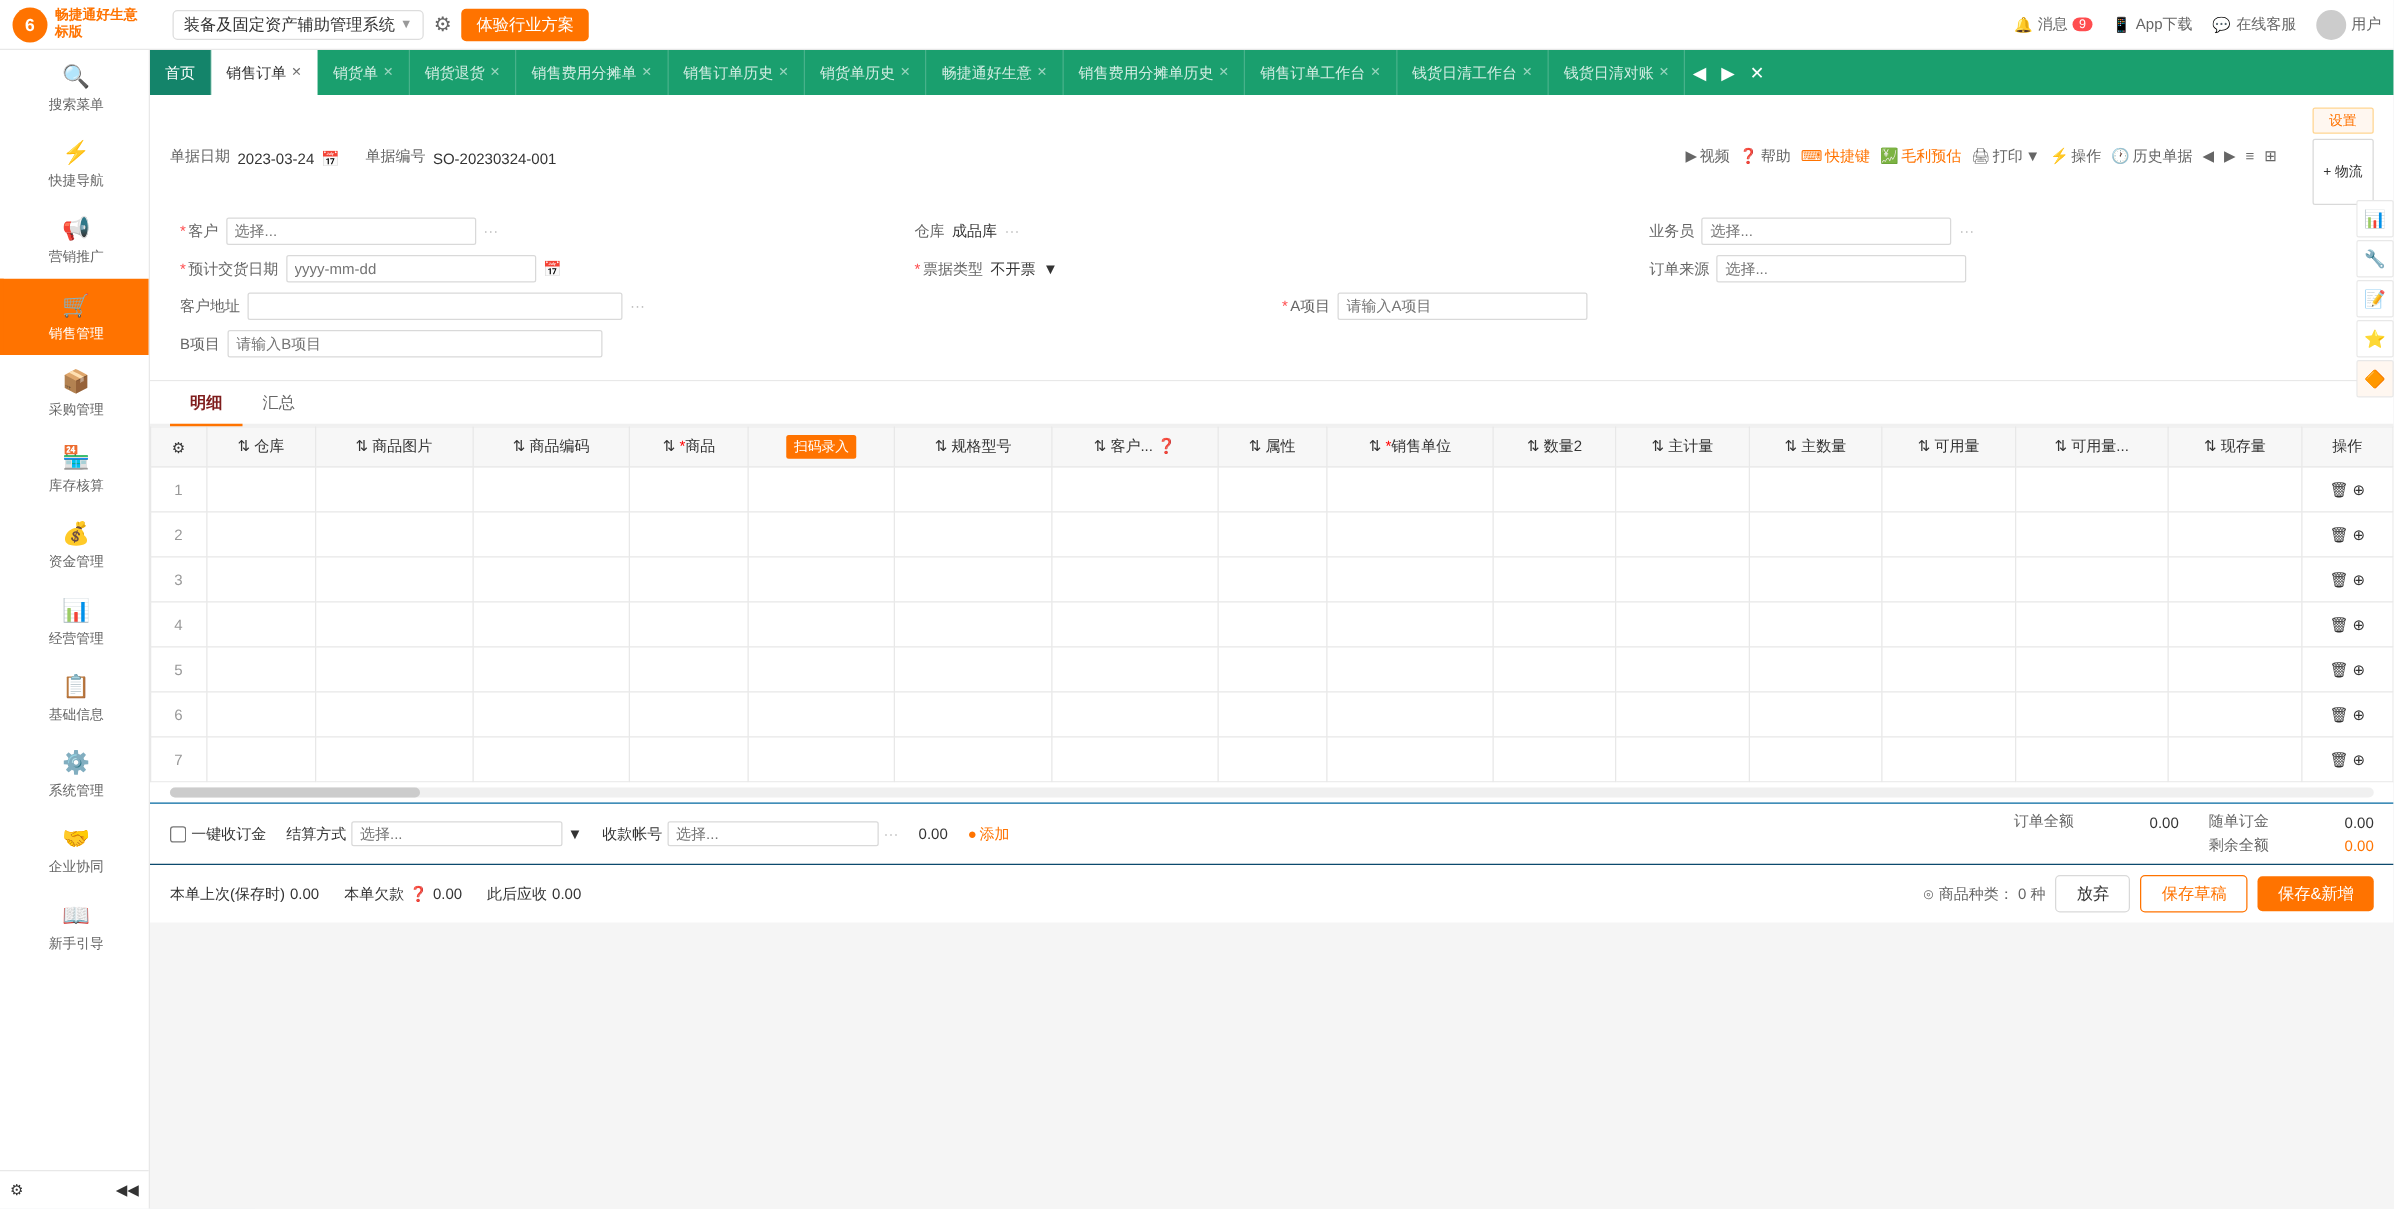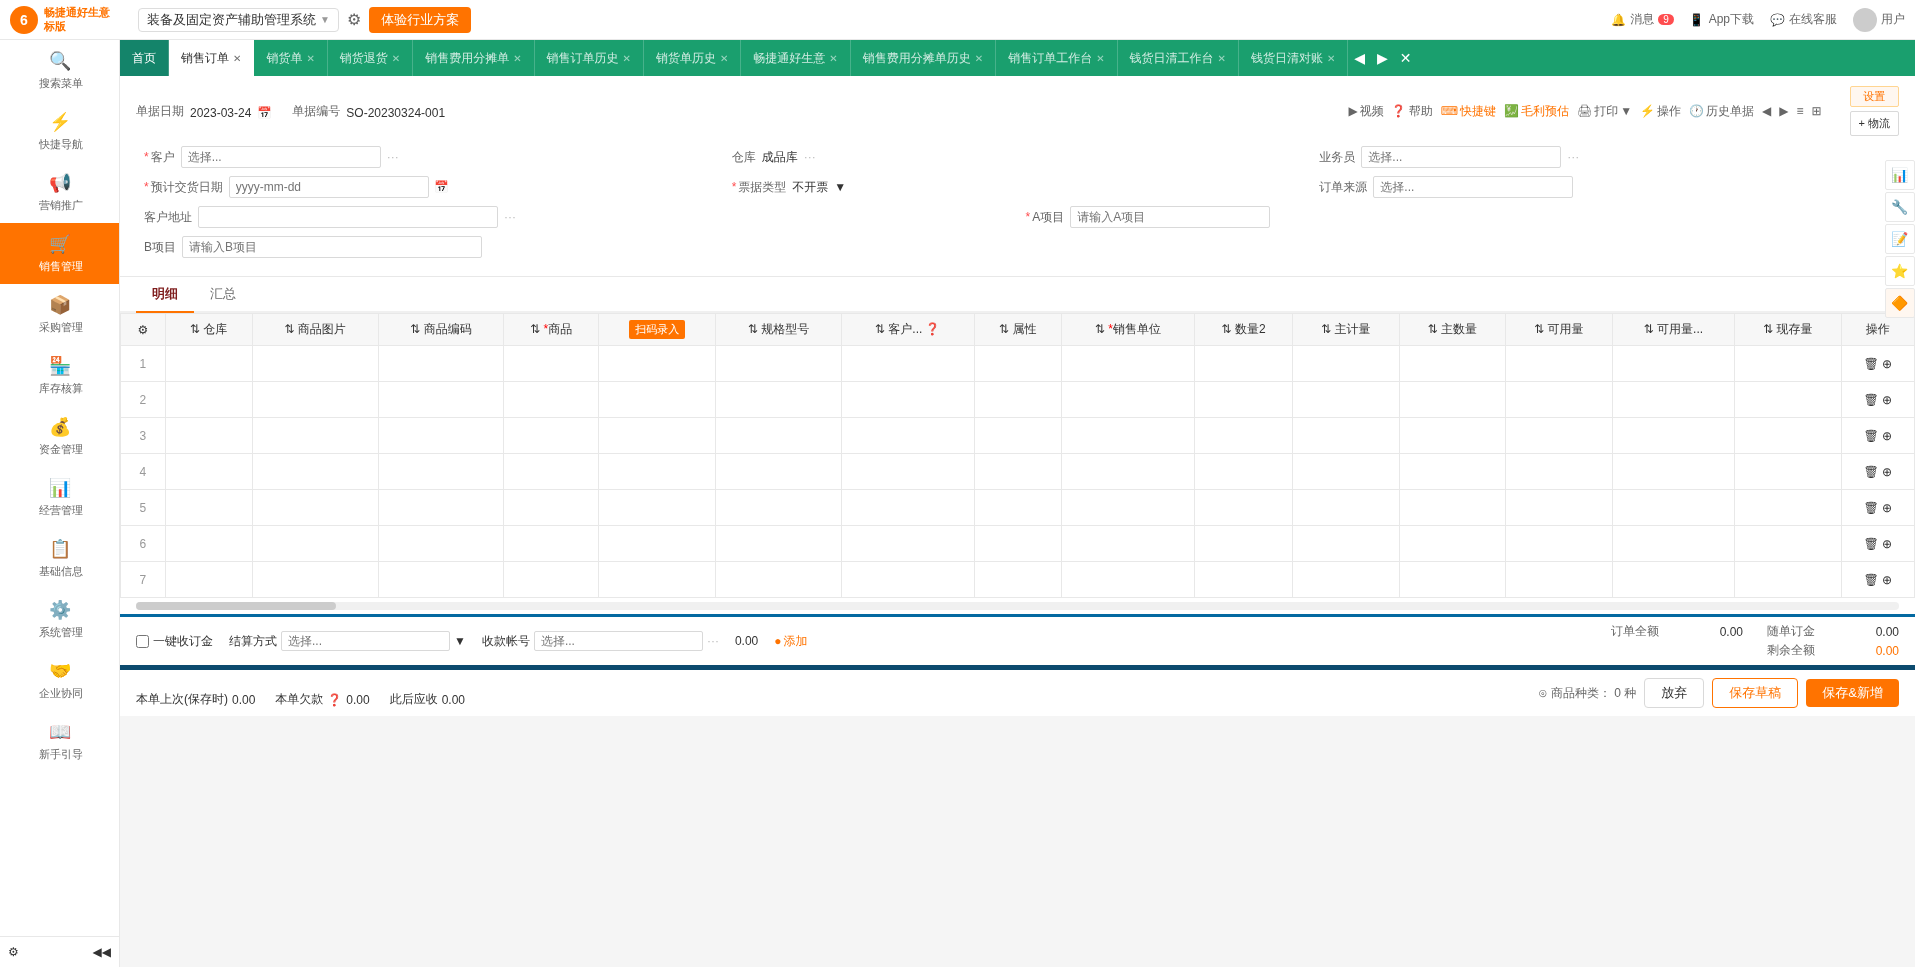--- a/index.html
+++ b/index.html
@@ -72,35 +72,35 @@
     .data-table { width: 100%; border-collapse: collapse; font-size: 12px; }
     .data-table th { background: #f7f7f7; border: 1px solid #e8e8e8; padding: 6px 8px; text-align: center; white-space: nowrap; font-weight: normal; color: #333; }
     .data-table th.sortable { cursor: pointer; }
     .data-table td { border: 1px solid #e8e8e8; padding: 6px 8px; text-align: center; height: 36px; }
     .scan-btn { background: #ff7300; color: #fff; border: none; border-radius: 2px; padding: 2px 6px; font-size: 11px; cursor: pointer; }
     .row-num { color: #999; }
     .subtotal-row td { background: #fff8f0; font-weight: bold; color: #ff7300; }
     .subtotal-row td:first-child { color: #333; }
     
     
-    .bottom-bar { background: #fff; border-top: 3px solid #0369a1; padding: 6px 16px; display: flex; align-items: center; gap: 16px; font-size: 12px; }
+    .bottom-bar { background: #fff; border-top: 1px solid #0369a1; padding: 6px 16px; display: flex; align-items: center; gap: 16px; font-size: 12px; }
     .checkbox-label { display: flex; align-items: center; gap: 4px; cursor: pointer; }
     .bottom-field { display: flex; align-items: center; gap: 4px; }
     .bottom-input { border: 1px solid #d9d9d9; border-radius: 2px; padding: 2px 6px; font-size: 12px; min-width: 80px; }
     .add-btn { color: #ff7300; cursor: pointer; display: flex; align-items: center; gap: 2px; }
     
     
     .summary-area { margin-left: auto; display: flex; flex-direction: column; align-items: flex-end; gap: 2px; font-size: 12px; }
     .summary-row { display: flex; gap: 24px; align-items: center; }
     .summary-label { color: #666; }
     .summary-value { color: #333; min-width: 60px; text-align: right; }
     .summary-value.orange { color: #ff7300; }
     
     
-    .footer-bar { background: #fff; border-top: 5px solid #0c4a6e; padding: 8px 16px; display: flex; align-items: flex-end; gap: 20px; font-size: 12px; }
+    .footer-bar { background: #fff; border-top: 1px solid #0c4a6e; padding: 8px 16px; display: flex; align-items: center; gap: 20px; font-size: 12px; }
     .footer-field { display: flex; align-items: center; gap: 4px; }
     .footer-value { color: #333; }
     .footer-actions { margin-left: auto; display: flex; align-items: center; gap: 8px; }
     .discard-btn { border: 1px solid #d9d9d9; background: #fff; border-radius: 4px; padding: 5px 16px; cursor: pointer; font-size: 13px; color: #333; }
     .save-draft-btn { border: 1px solid #ff7300; background: #fff; color: #ff7300; border-radius: 4px; padding: 5px 16px; cursor: pointer; font-size: 13px; }
     .save-new-btn { background: #ff7300; color: #fff; border: none; border-radius: 4px; padding: 5px 16px; cursor: pointer; font-size: 13px; }
     .goods-type { color: #666; }
     
     
     .scroll-area { padding: 4px 16px; background: #fff; }
@@ -314,21 +314,21 @@
               <span>🕐</span>
               <span>历史单据</span>
             </span>
             <span class="action-btn">◀</span>
             <span class="action-btn">▶</span>
             <span class="action-btn">≡</span>
             <span class="action-btn">⊞</span>
           </div>
           <div style="margin-left:8px; display:flex; flex-direction:column; gap:4px;">
             <button style="background:#fff7f0;border:1px solid #ffd591;color:#ff7300;border-radius:2px;padding:2px 8px;cursor:pointer;font-size:11px;">设置</button>
-            <button style="background:#fff;border:1px solid #d9d9d9;color:#333;border-radius:2px;padding:4px 8px;cursor:pointer;font-size:11px;">+ 物流</button>
+            <button style="background:#fff;border:1px solid #d9d9d9;color:#333;border-radius:2px;padding:18px 8px;cursor:pointer;font-size:11px;">+ 物流</button>
           </div>
         </div>
 
         <div class="form-row">
           <div class="form-cell">
             <span class="form-label required">客户</span>
             <input class="form-input placeholder" style="max-width: 200px;" placeholder="选择...">
             <span class="dots">···</span>
           </div>
           <div class="form-cell">

